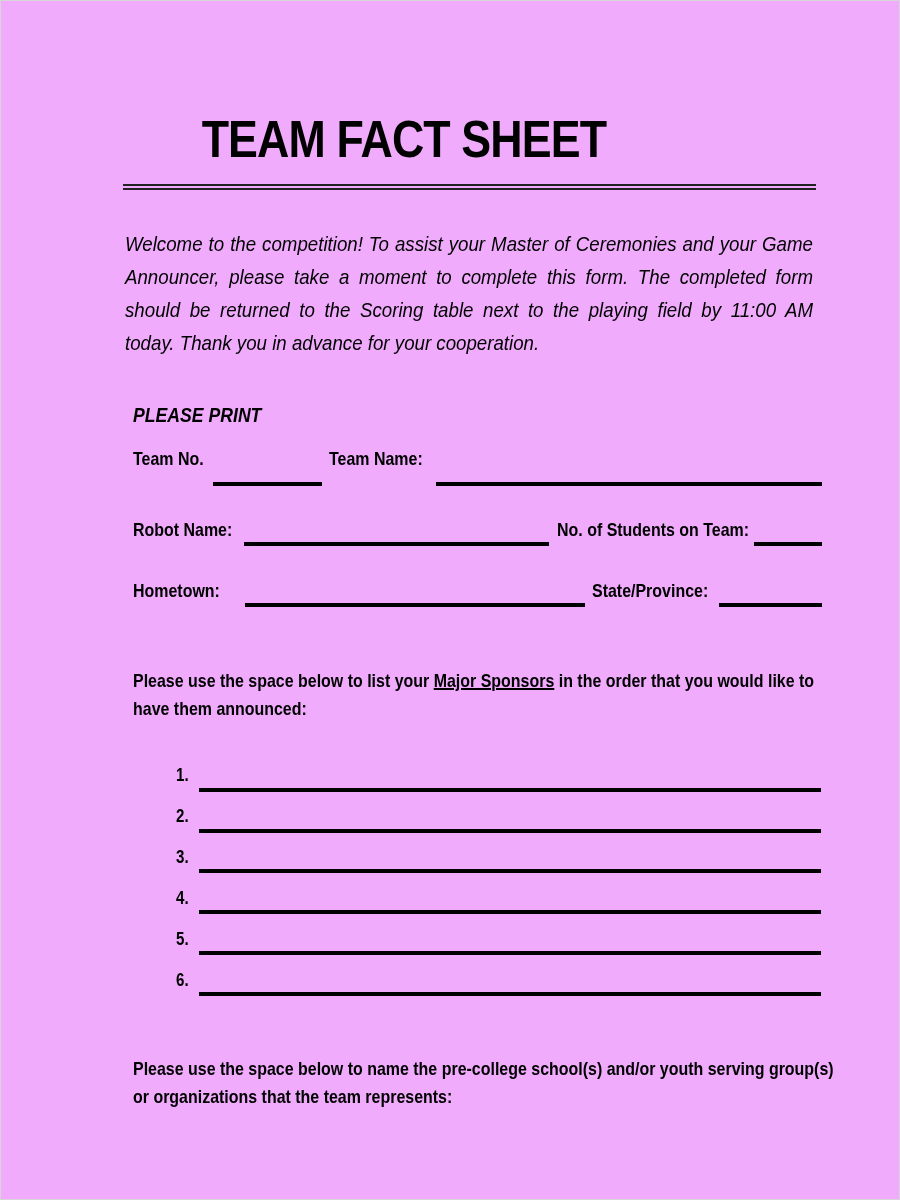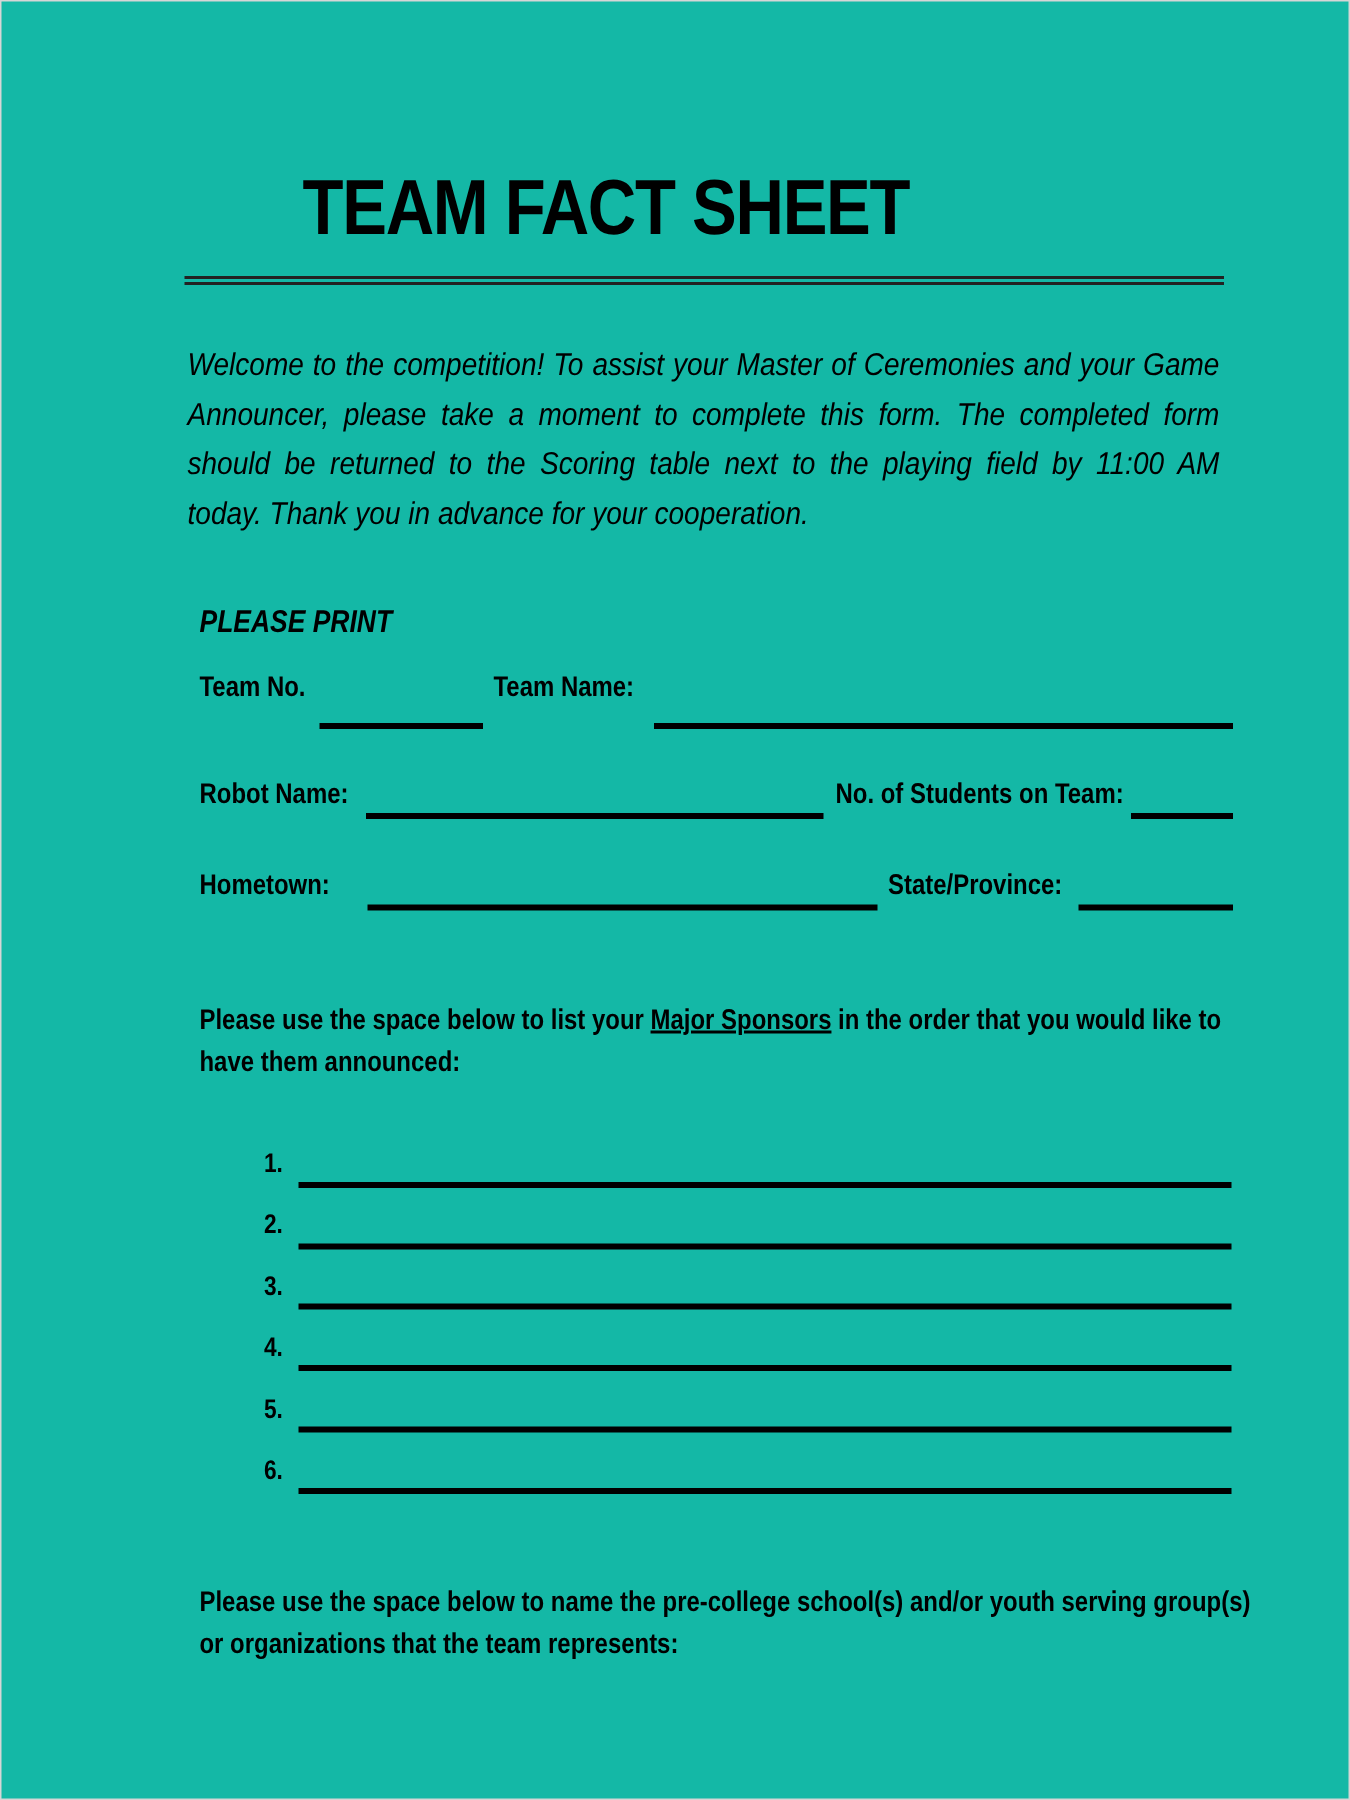--- a/index.html
+++ b/index.html
@@ -4,21 +4,21 @@
   <style>
     * { margin: 0; padding: 0; box-sizing: border-box; }
     html, body { width: 900px; height: 1200px; background: #ffffff; overflow: hidden; }
     body {
       position: relative;
       font-family: "Liberation Sans", "DejaVu Sans", sans-serif;
       color: #000;
     }
     .page {
       position: absolute; left: 0; top: 0; width: 900px; height: 1200px;
-      border: 1px solid #d6d6d6; background: #14b8a6;
+      border: 1px solid #d6d6d6; background: #f0abfc;
     }
     .abs { position: absolute; white-space: nowrap; }
     .title {
       left: 0; width: 937px; top: 108px; text-align: center;
       font-family: "Liberation Sans Narrow", "Liberation Sans", sans-serif;
       font-weight: bold; font-size: 52px; letter-spacing: -1px;
       transform: scaleX(0.86); transform-origin: 0 0;
     }
     .title-rule {
       left: 122px; top: 183px; width: 693px; height: 6px;

